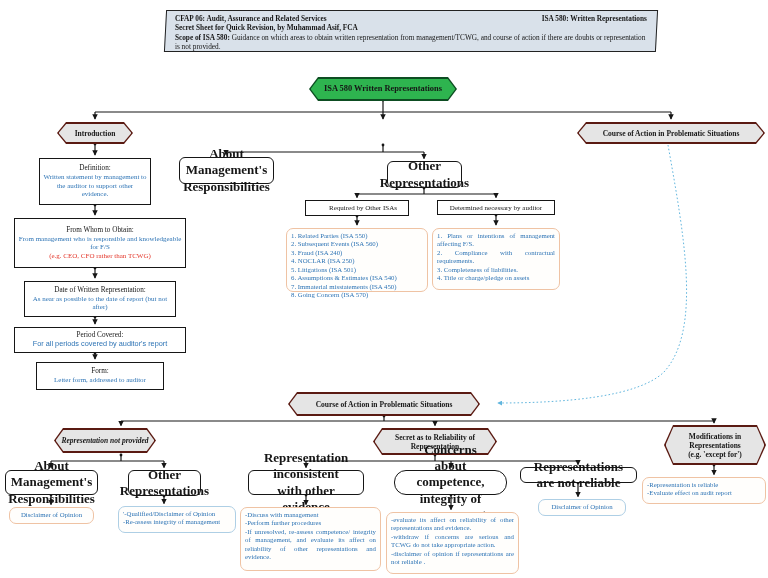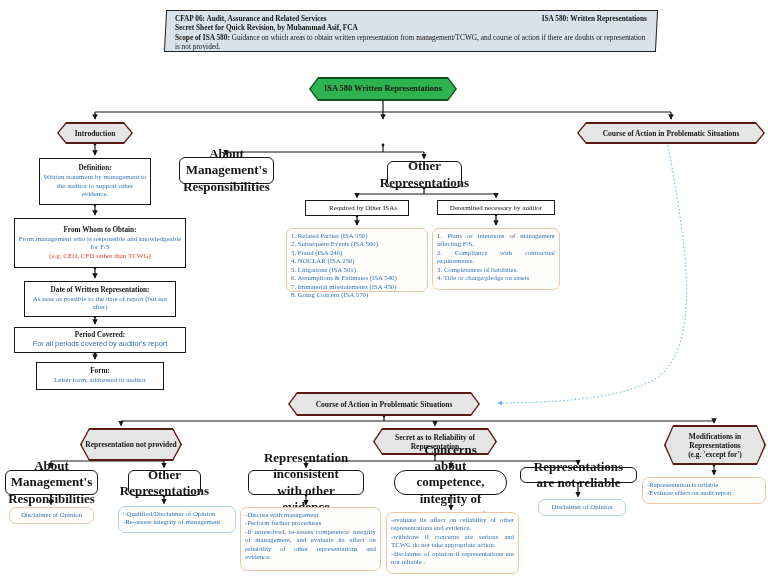--- a/index.html
+++ b/index.html
@@ -21,21 +21,21 @@
       clip-path:polygon(8px 0,calc(100% - 8px) 0,100% 50%,calc(100% - 8px) 100%,8px 100%,0 50%);
       display:flex;align-items:center;justify-content:center;text-align:center;
       font-weight:bold;font-size:7.5px;line-height:1.2;white-space:pre-line;}
   .hex.pink .shape{background:#5a1a12;}
   .hex.pink .fill{background:#e5e5e5;}
   .hex.green .shape{background:#0d4d22;}
   .hex.green .fill{background:#2eb44f;font-size:8.4px;}
   
   .box{background:#fff;border:1.7px solid #161616;text-align:center;
        padding:2px 3px;font-size:7px;line-height:1.22;display:flex;flex-direction:column;justify-content:center;}
-  .box .t{font-weight:bold;font-size:7.2px;}
+  .box .t{font-weight:normal;font-size:7.2px;}
   
   .rnode{background:#fff;border:1.5px solid #161616;border-radius:6px;text-align:center;
          display:flex;align-items:center;justify-content:center;font-weight:bold;
          font-size:13px;line-height:1.25;white-space:pre-line;padding:1px 16px;}
   
   .rect{background:#fff;border:1.5px solid #161616;text-align:center;display:flex;
         align-items:center;justify-content:center;font-size:7px;}
   
   .cbox{background:#fffefc;border:1.2px solid #efc3a4;border-radius:7px;color:#2e74b5;
         font-size:6.8px;line-height:1.24;padding:3px 4px;white-space:pre-line;text-align:left;}
@@ -194,21 +194,21 @@
 2. Compliance with contractual requirements.
 3. Completeness of liabilities.
 4. Title or charge/pledge on assets</div>
 
   <div class="node hex pink" style="left:288px;top:392px;width:192px;height:24px;">
     <div class="shape">
         <div class="fill">Course of Action in Problematic Situations</div>
       </div>
   </div>
 
-  <div class="node hex pink" style="left:80px;top:428px;width:102px;height:33px;">
+  <div class="node hex pink" style="left:54px;top:428px;width:102px;height:25px;font-style:italic;">
     <div class="shape">
         <div class="fill">Representation not provided</div>
       </div>
   </div>
   <div class="node hex pink" style="left:373px;top:428px;width:124px;height:27px;">
     <div class="shape">
         <div class="fill">Secret as to Reliability of
 Representation</div>
       </div>
   </div>

